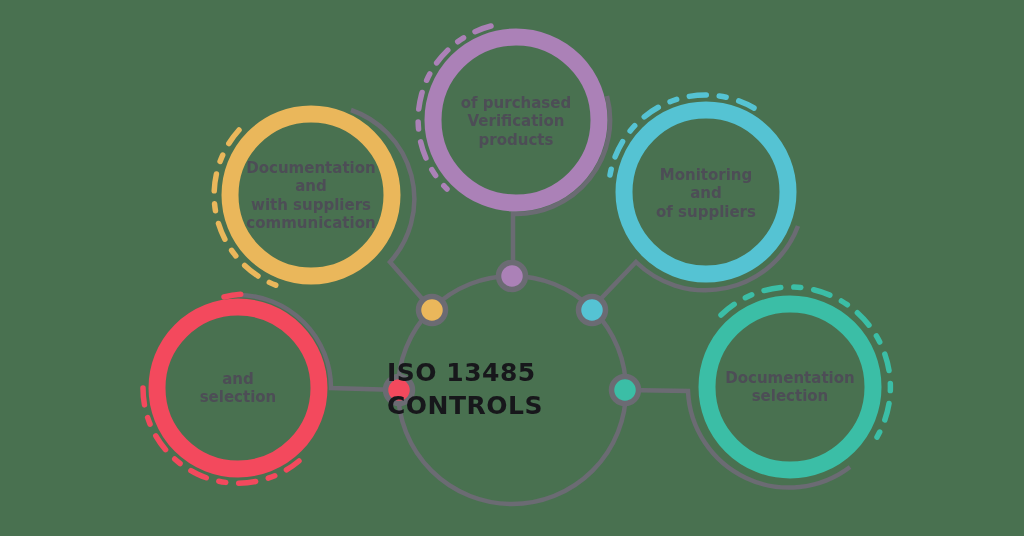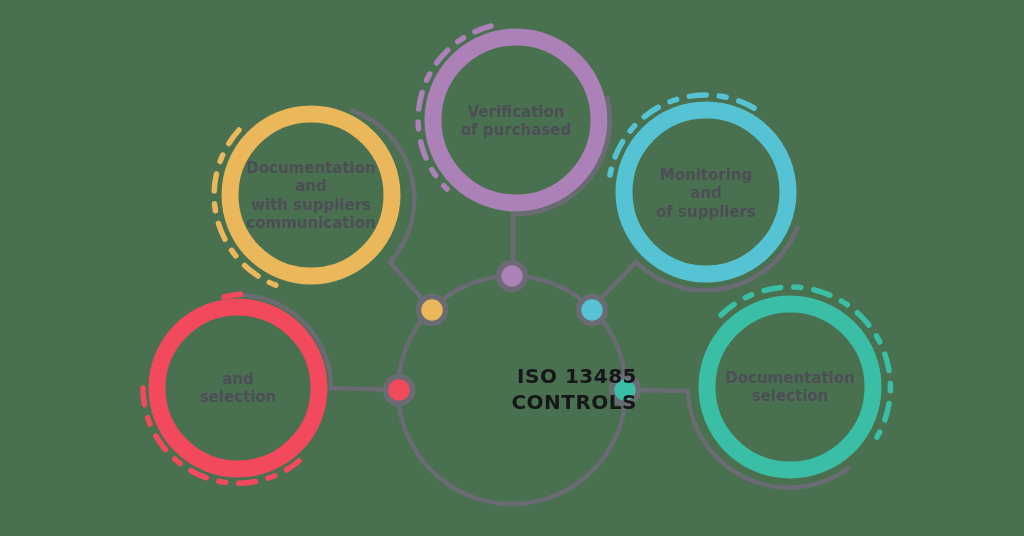--- a/index.html
+++ b/index.html
@@ -15,22 +15,22 @@
   .ring      { fill:none; stroke-width:17; }
   .dashed    { fill:none; stroke-width:5.5; stroke-linecap:round; stroke-dasharray:17 13 7 13; }
   .bubble-label {
     position:absolute; transform:translate(-50%,-50%);
     width:160px; text-align:center;
     color:#4d4d56; font-weight:bold; font-size:15px; line-height:1.22;
   }
   .bubble-label span { display:block; }
   .hub-title {
     position:absolute; transform:translate(-50%,-50%);
-    width:250px; text-align:right;
-    color:#17171b; font-weight:bold; font-size:20px; line-height:1.32;
+    width:250px; text-align:left;
+    color:#17171b; font-weight:bold; font-size:25px; line-height:1.32;
     letter-spacing:0.5px;
   }
   .hub-title span { display:block; }
 </style>
 </head>
 <body>
 
 <div class="stage">
 
   <svg width="1024" height="536" viewBox="0 0 1024 536">
@@ -74,22 +74,23 @@
   </div>
 
   <div class="bubble-label" style="left:311px; top:196px;">
     <span>Documentation</span>
     <span>and</span>
     <span>with suppliers</span>
     <span>communication</span>
   </div>
 
   <div class="bubble-label" style="left:516px; top:121px;">
+    <span>of purchased</span>
     <span>Verification</span>
-    <span>of purchased</span>
+    <span>products</span>
   </div>
 
   <div class="bubble-label" style="left:706px; top:193px;">
     <span>Monitoring</span>
     <span>and</span>
     <span>of suppliers</span>
   </div>
 
   <div class="bubble-label" style="left:790px; top:387px;">
     <span>Documentation</span>

